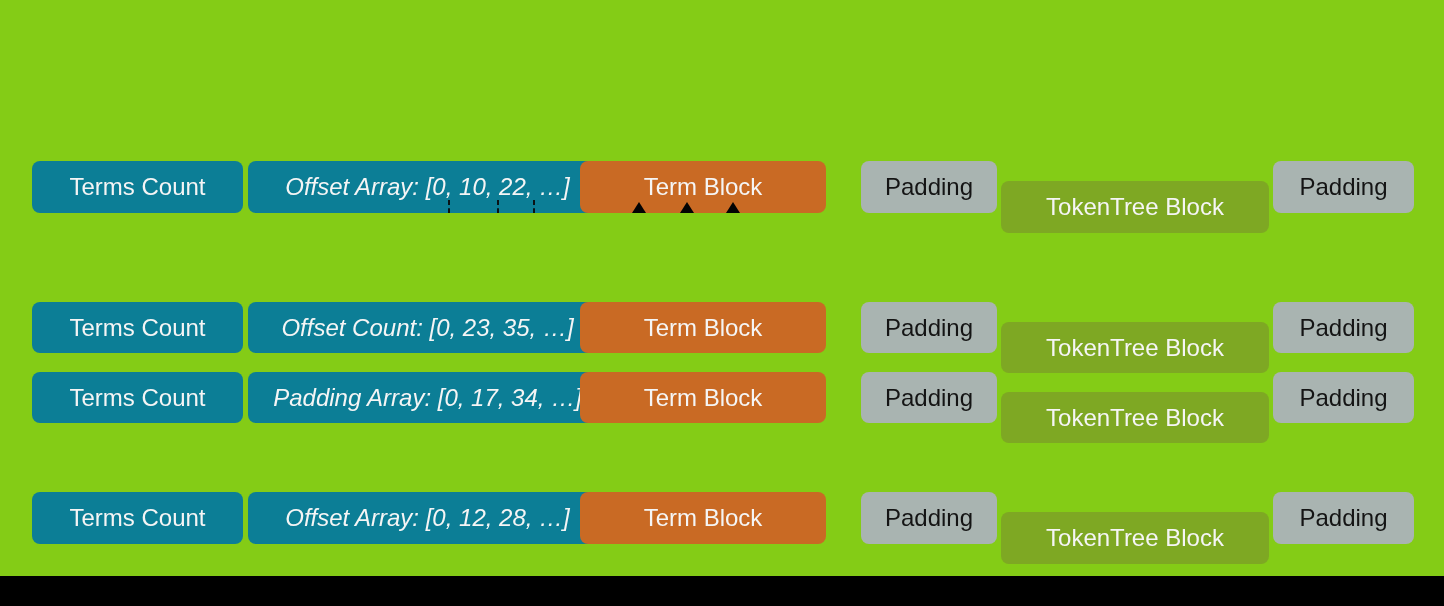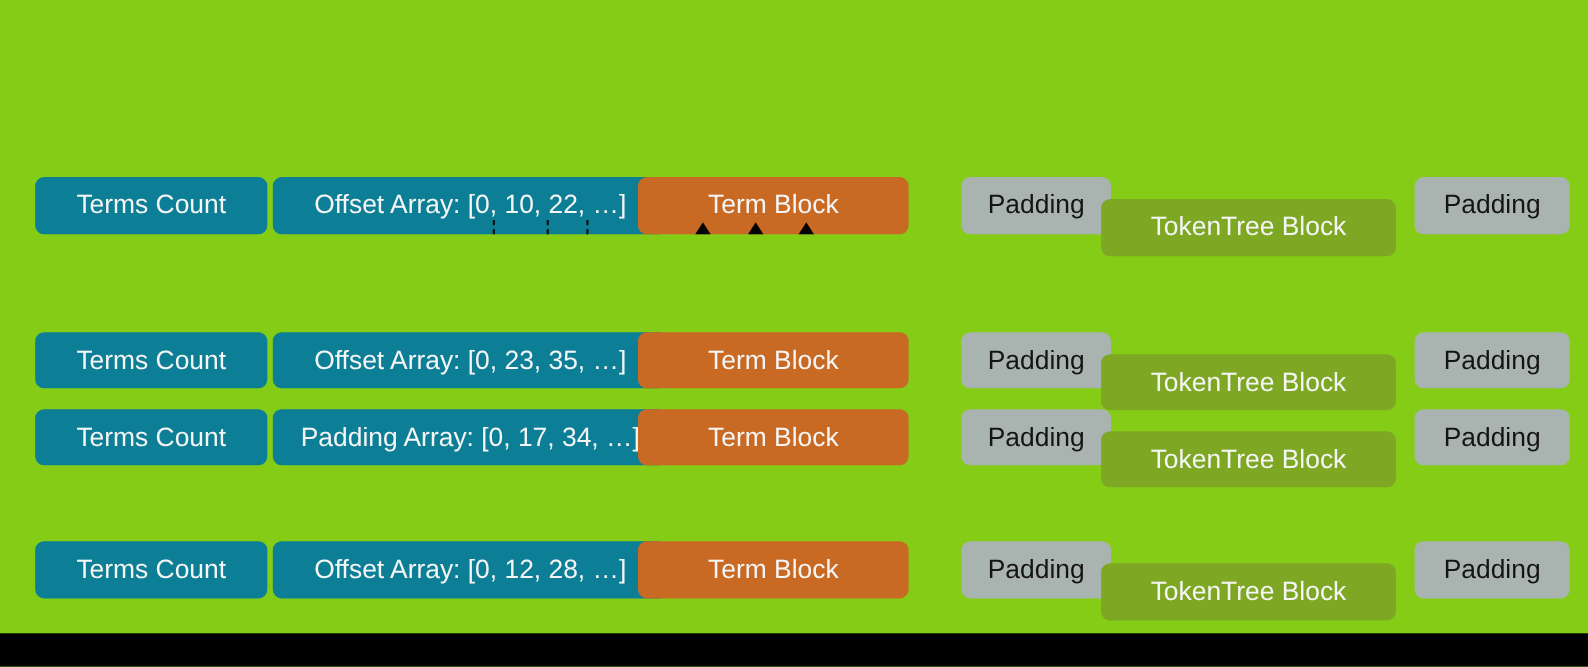--- a/index.html
+++ b/index.html
@@ -22,26 +22,26 @@
     display: flex;
     align-items: center;
     justify-content: center;
     font-size: 24px;
     line-height: 1;
     white-space: nowrap;
     box-sizing: border-box;
   }
   .teal   { background: #0C7E96; color: #F5F5F5; }
   .orange { background: #C96A24; color: #F5F5F5; }
-  .gray   { background: #A9B4B1; color: #141414; margin-left: 13px; }
+  .gray   { background: #A9B4B1; color: #141414; }
   .green  { background: #7EA823; color: #F5F5F5; margin-top: 20px; }
 
   
   .c1 { left: 32px;   width: 211px; }
-  .c2 { left: 248px;  width: 359px; }
+  .c2 { left: 248px;  width: 359px; font-style: italic; }
   .c3 { left: 580px;  width: 246px; }
   .c4 { left: 861px;  width: 136px; }
   .c5 { left: 1001px; width: 268px; }
   .c6 { left: 1273px; width: 141px; }
 
   
   .r1 .block { top: 161px; }
   .r2 .block { top: 302px; height: 51px; }
   .r3 .block { top: 372px; height: 51px; }
   .r4 .block { top: 492px; }
@@ -80,21 +80,21 @@
     <div class="pointer-dash" style="left:448px"></div>
     <div class="pointer-dash" style="left:497px"></div>
     <div class="pointer-dash" style="left:533px"></div>
     <div class="arrowhead-up" style="left:632px"></div>
     <div class="arrowhead-up" style="left:680px"></div>
     <div class="arrowhead-up" style="left:726px"></div>
   </section>
 
   <section class="r2">
     <div class="block teal c1">Terms Count</div>
-    <div class="block teal c2">Offset Array: [0, 23, 35, …]</div>
+    <div class="block teal c2">Offset Count: [0, 23, 35, …]</div>
     <div class="block orange c3">Term Block</div>
     <div class="block gray c4">Padding</div>
     <div class="block green c5">TokenTree Block</div>
     <div class="block gray c6">Padding</div>
   </section>
 
   <section class="r3">
     <div class="block teal c1">Terms Count</div>
     <div class="block teal c2">Padding Array: [0, 17, 34, …]</div>
     <div class="block orange c3">Term Block</div>

